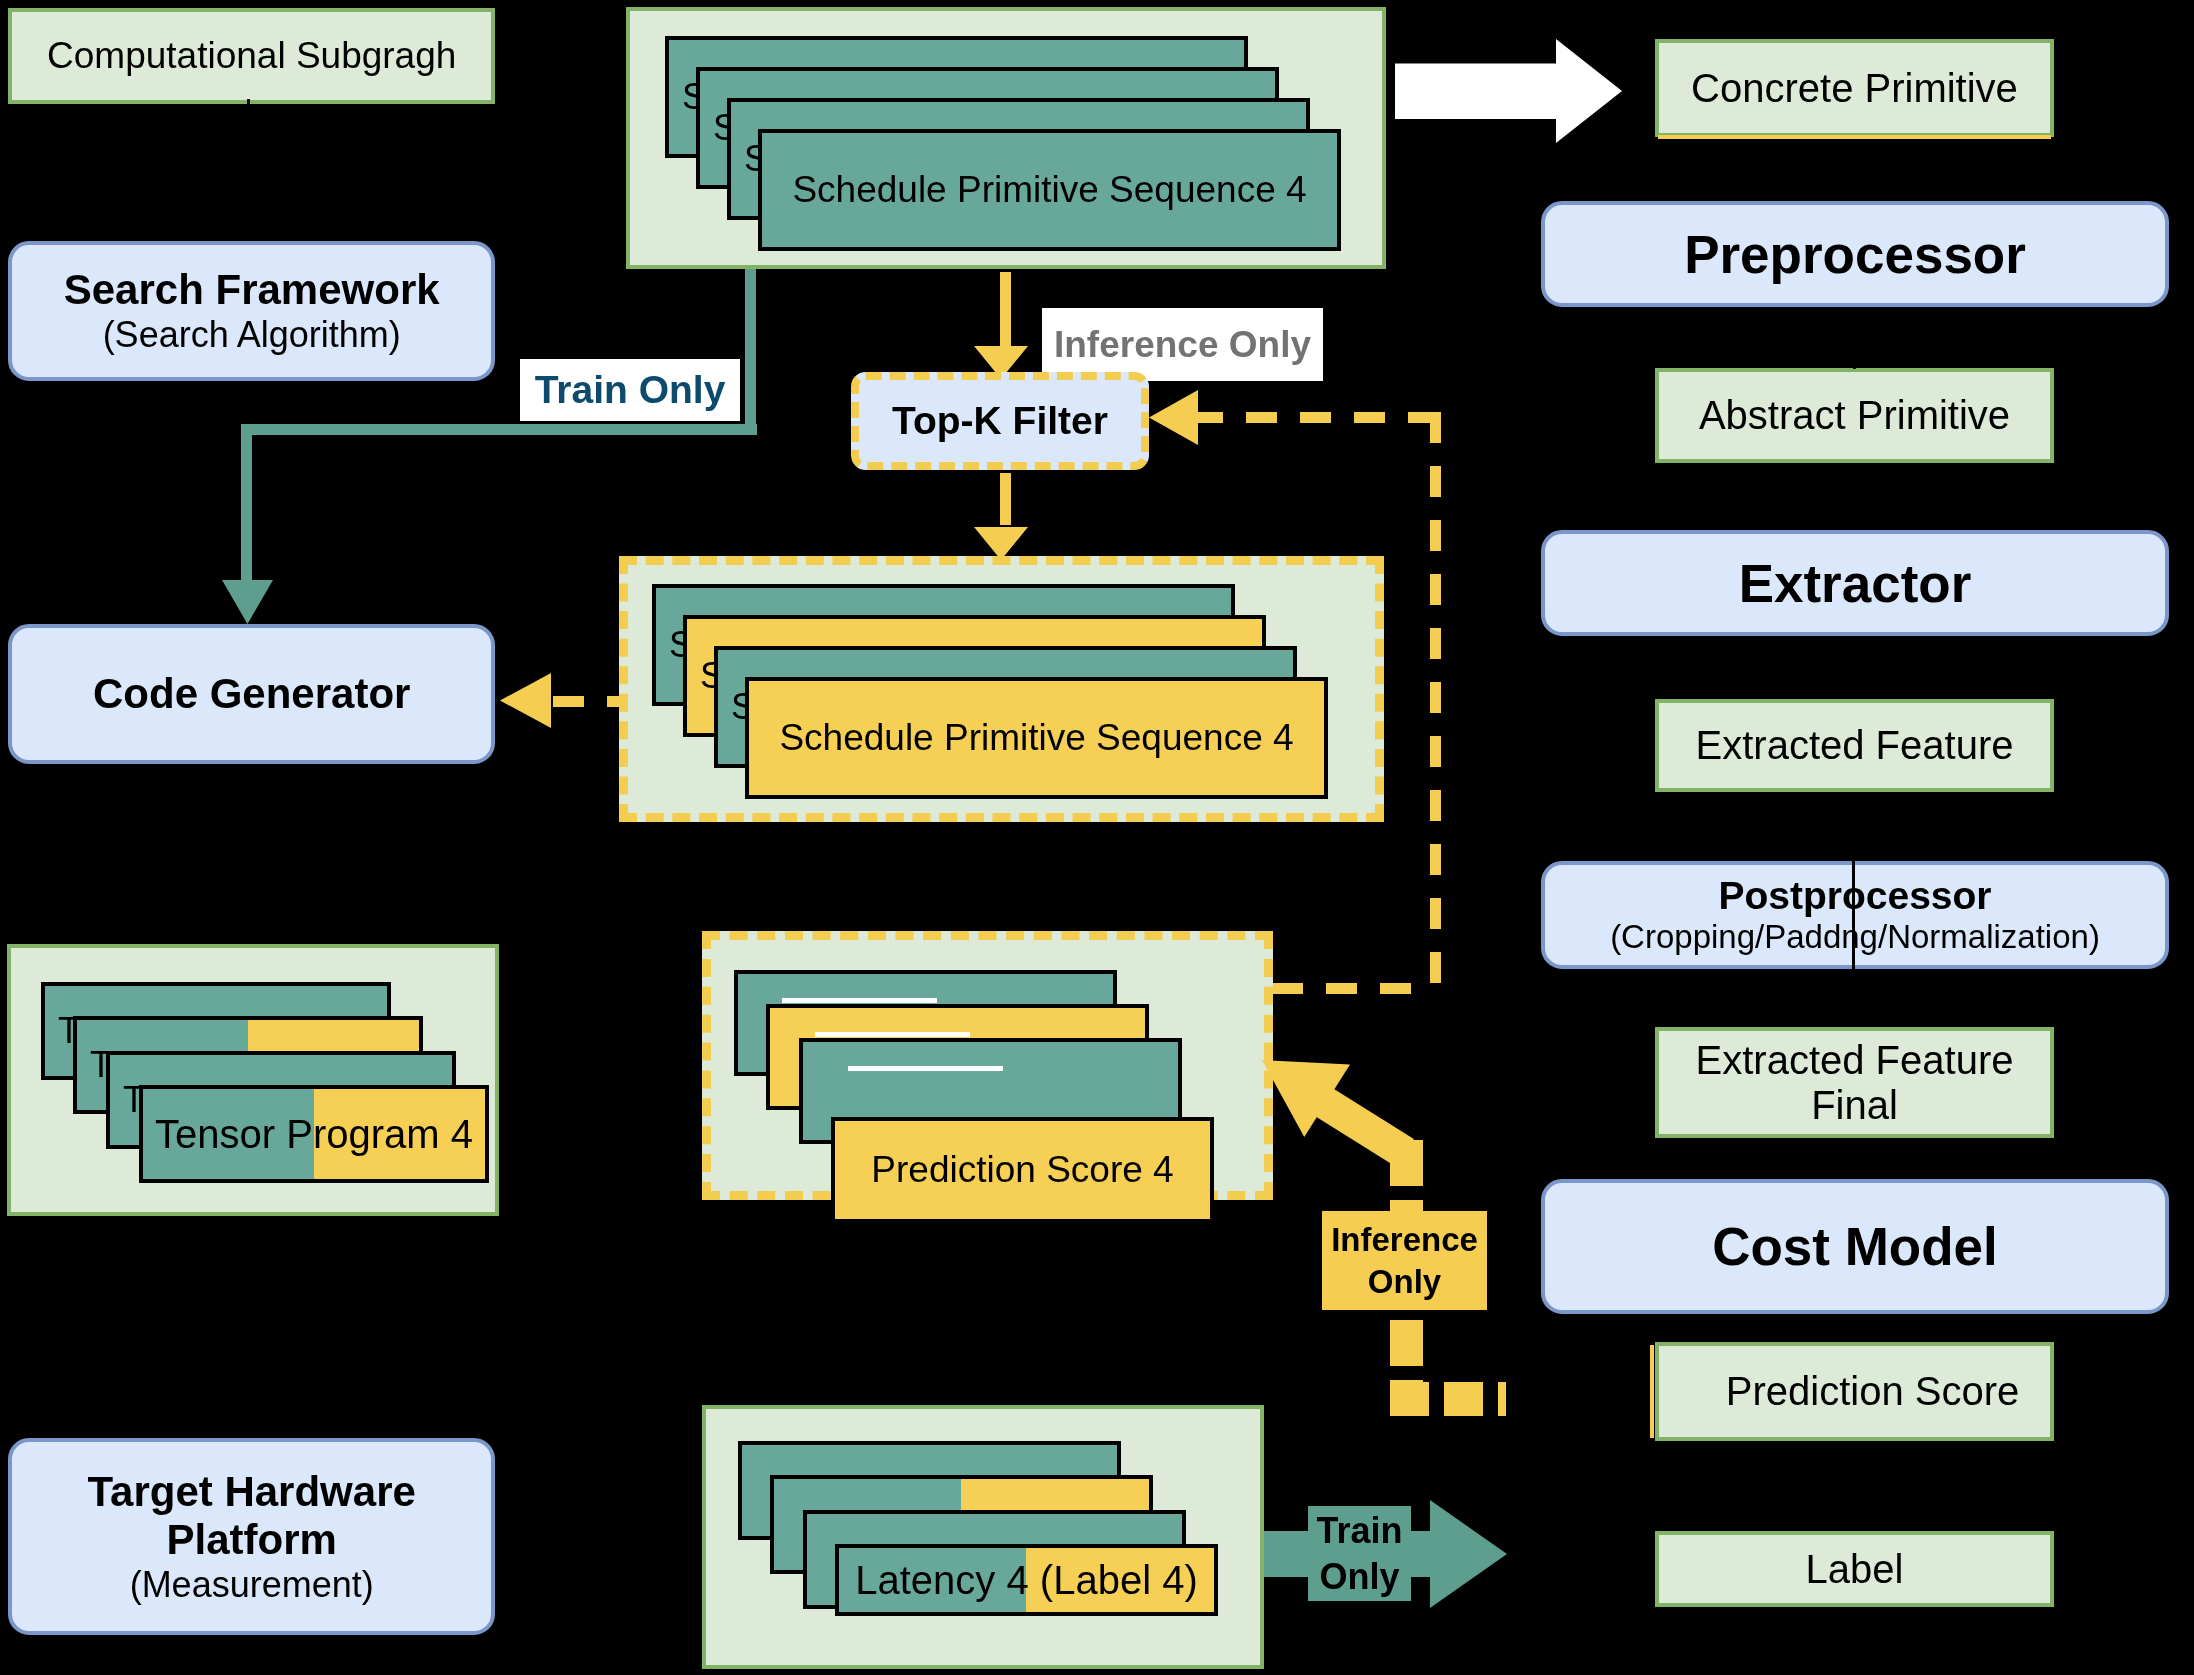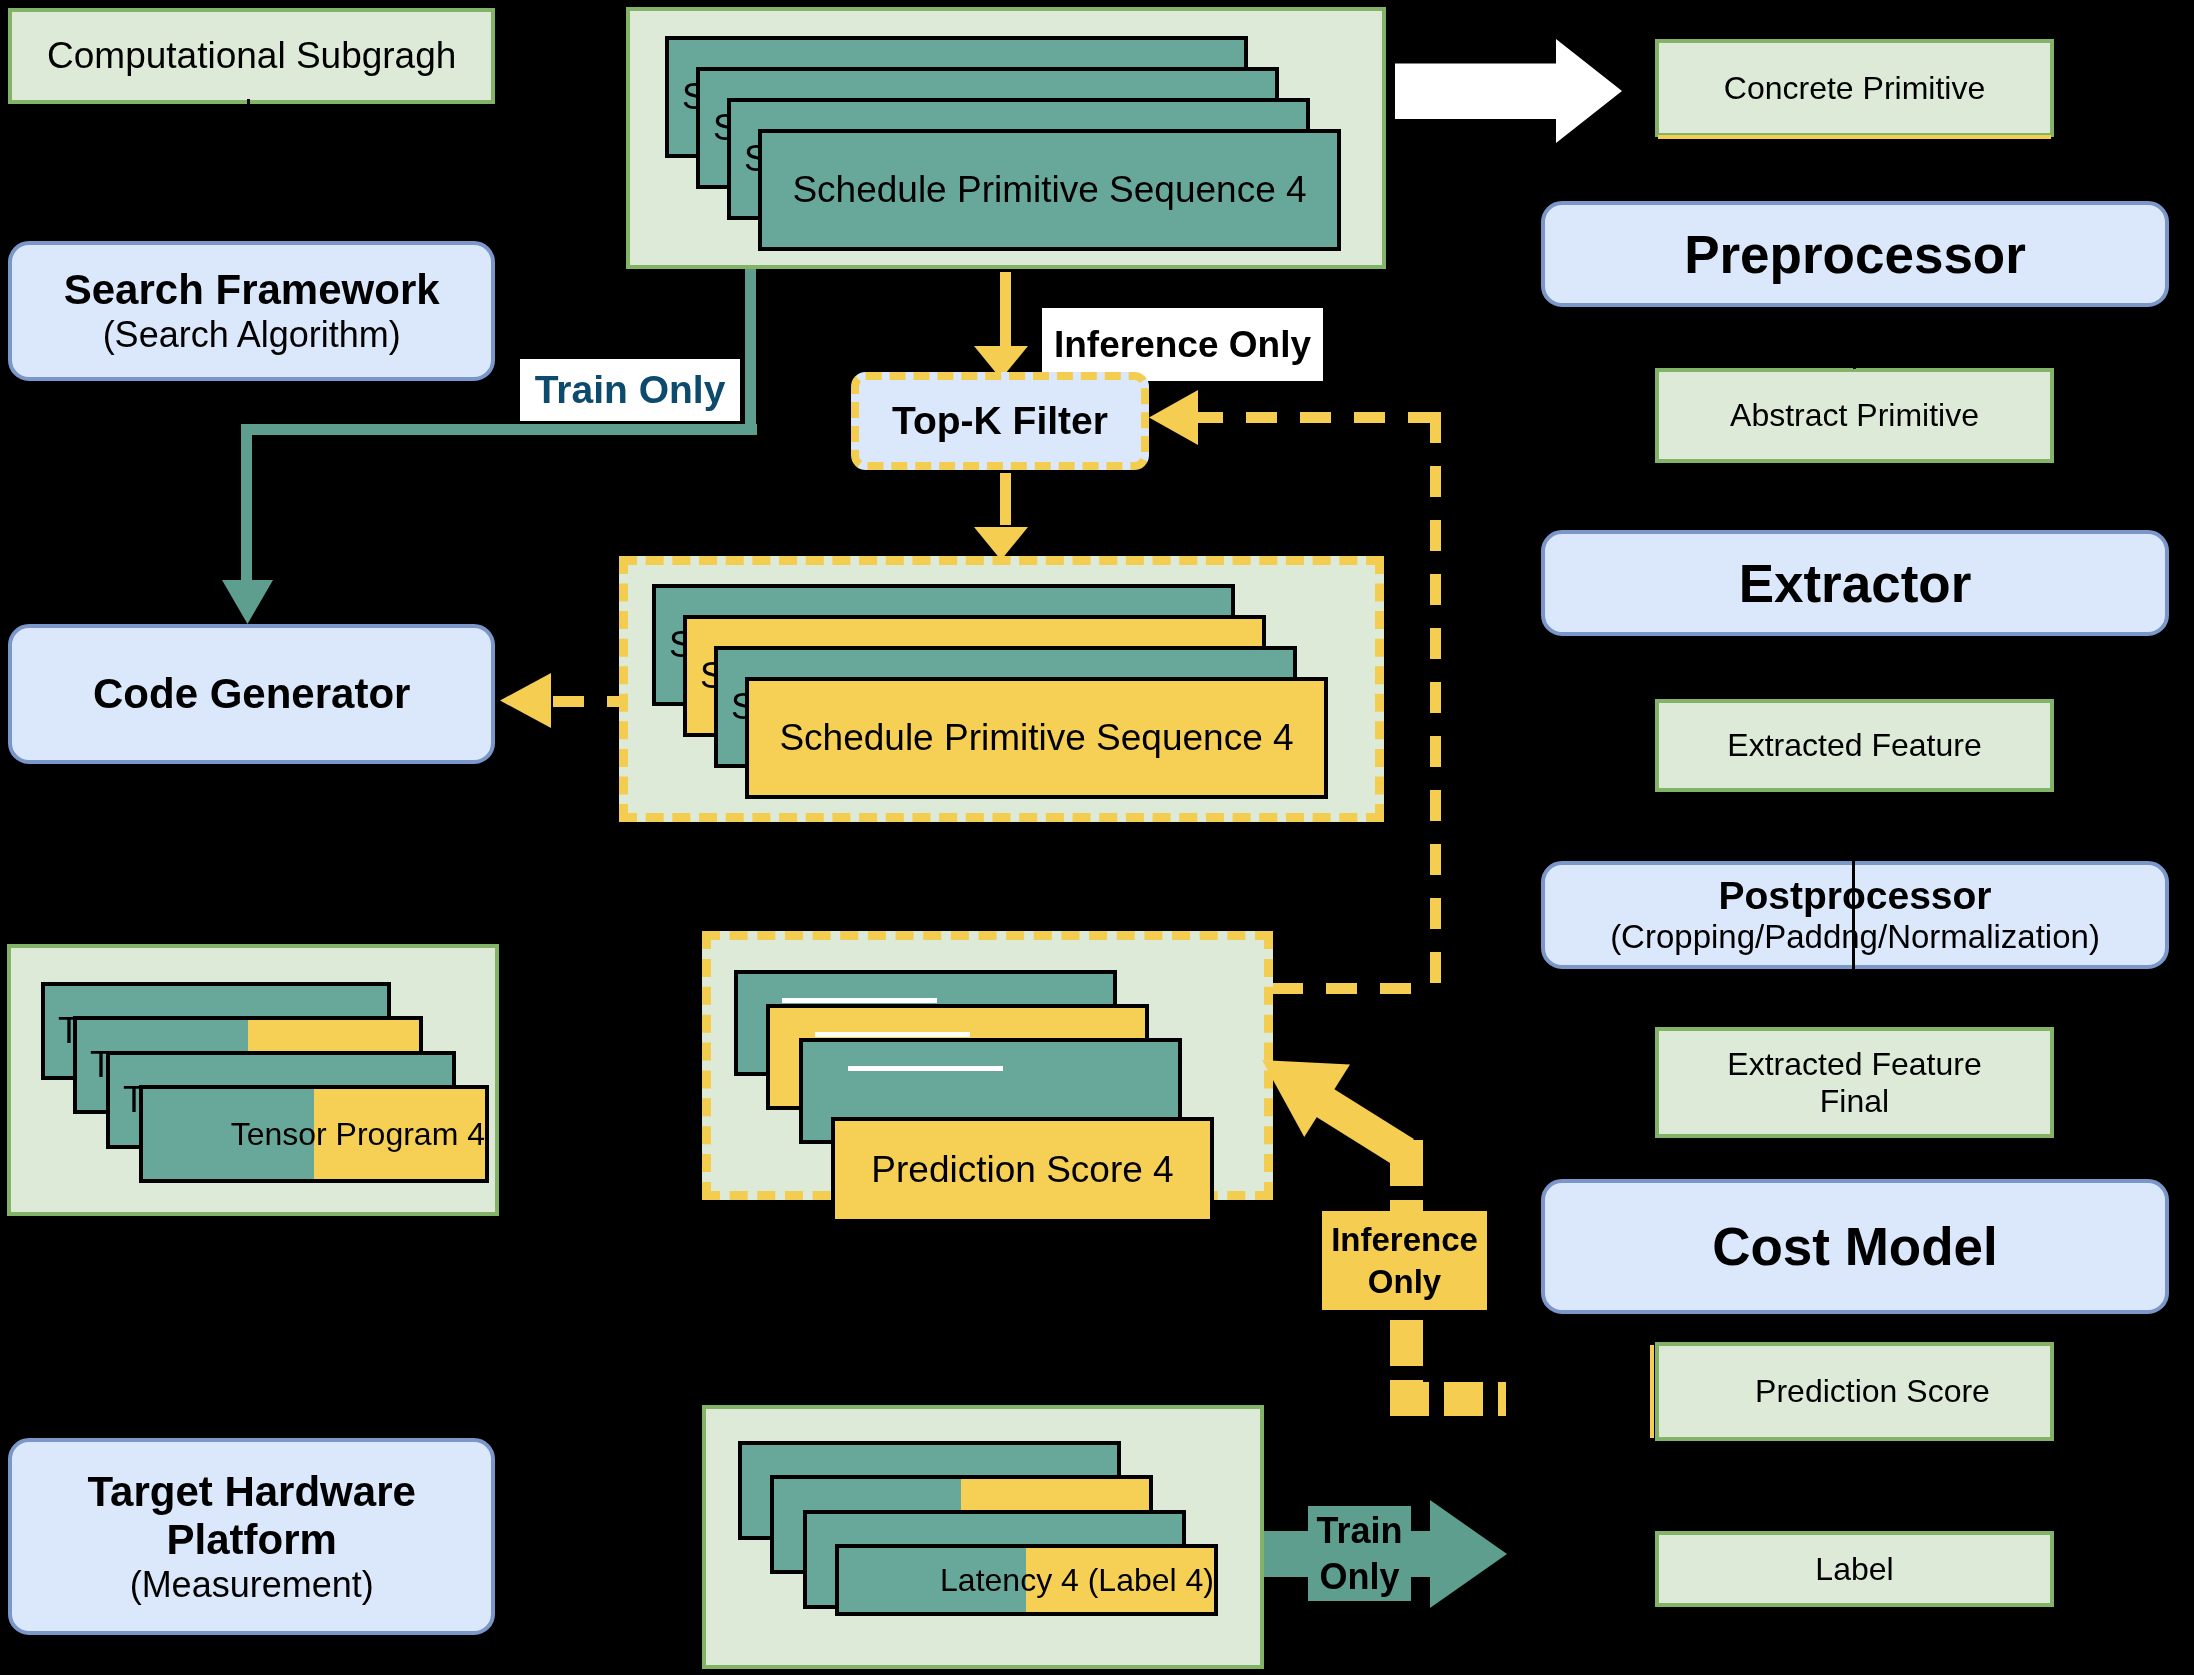--- a/index.html
+++ b/index.html
@@ -9,21 +9,21 @@
   
   .gbox{background:#dcead7;border:4.1px solid #82b366;display:flex;flex-direction:column;align-items:center;justify-content:center;text-align:center;}
   .gcontainer{background:#dcead7;border:4.9px solid #82b366;}
   .dashedc{background:#dcead7;border:9px dashed #f3cd50;}
   .bbox{background:#dbe8fb;border:4.1px solid #7b97c9;border-radius:21px;display:flex;flex-direction:column;align-items:center;justify-content:center;text-align:center;}
   .tealbox{background:#68a89b;border:4.1px solid #000;}
   .ylwbox{background:#f6cf55;border:4.1px solid #000;}
   .splitbox{background:linear-gradient(90deg,#68a89b 0 50%,#f6cf55 50% 100%);border:4.1px solid #000;}
   .stacklabel{position:absolute;left:0;right:0;top:50%;transform:translateY(-50%);text-align:center;font-size:37px;color:#000;}
   .peek{position:absolute;left:13px;top:50%;transform:translateY(-50%);font-size:36px;color:#000;}
-  .f44{font-size:32px;text-align:right;} .f46{font-size:37px;}
+  .f44{font-size:40px;} .f46{font-size:37px;}
   .b48{font-size:39px;font-weight:bold;} .b52{font-size:42px;font-weight:bold;} .b54{font-size:53px;font-weight:bold;}
   .sub44{font-size:36px;} .sub40{font-size:33px;}
   .tick{background:#000;}
   
   .yellow{background:#f5cd50;}
   .teal{background:#5d9e8f;}
   .dash-h{background:repeating-linear-gradient(90deg,#f5cd50 0 31px,transparent 31px 54px);}
   .dash-v{background:repeating-linear-gradient(180deg,#f5cd50 0 31px,transparent 31px 54px);}
   .dash-h-thick{background:repeating-linear-gradient(90deg,#f5cd50 0 39px,transparent 39px 54px);}
   .dash-v-thick{background:repeating-linear-gradient(180deg,#f5cd50 0 46px,transparent 46px 60px);}
@@ -85,21 +85,21 @@
   <div class="abs tealbox" style="left:758px;top:129px;width:583px;height:122px;">
     <span class="stacklabel f46">Schedule Primitive Sequence 4</span>
   </div>
 
   <div class="abs" style="left:1395px;top:39px;width:227px;height:104px;background:#fff;clip-path:polygon(0px 24.5px,161px 24.5px,161px 0px,227px 52px,161px 104px,161px 80px,0px 80px);"></div>
 
   <div class="abs yellow" style="left:1000px;top:272px;width:10.6px;height:75px;"></div>
   <div class="abs yellow head-down" style="left:974px;top:346px;width:54px;height:33px;"></div>
 
   <div class="abs lbl" style="left:1042px;top:308px;width:281px;height:73px;background:#fff;">
-    <span style="color:#000000;font-weight:bold;font-size:37px;">Inference Only</span>
+    <span style="color:#737373;font-weight:bold;font-size:37px;">Inference Only</span>
   </div>
 
   <div class="abs lbl" style="left:851px;top:372px;width:298px;height:98px;background:#dbe8fb;border:8.2px dashed #f3cd50;border-radius:14.7px;">
     <span class="b48">Top-K Filter</span>
   </div>
 
   <div class="abs yellow" style="left:1000px;top:473px;width:10.6px;height:52px;"></div>
   <div class="abs yellow head-down" style="left:974px;top:527px;width:54px;height:33px;"></div>
 
   <div class="abs dashedc" style="left:619px;top:556px;width:765px;height:266px;"></div>

